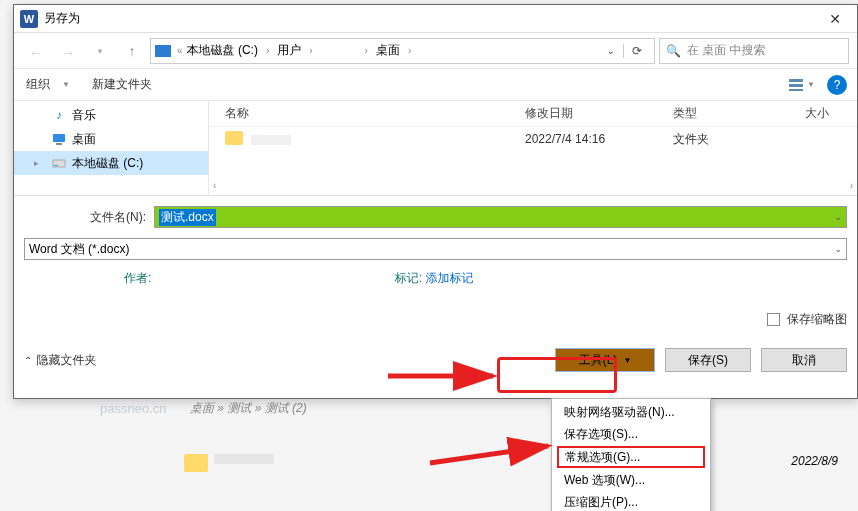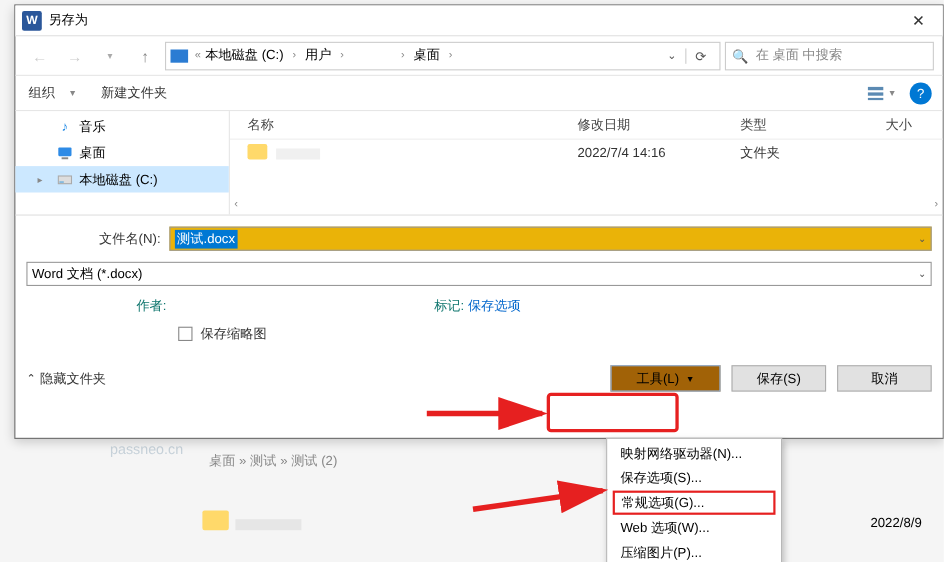--- a/index.html
+++ b/index.html
@@ -47,45 +47,45 @@
   .listrow { display:flex; height:24px; align-items:center;}
   .listrow .col { padding-left:16px; color:#333;}
   .listrow .folder-icon { width:18px; height:14px; background:#ffd96a; border-radius:2px; margin-right:8px; display:inline-block;}
   .listpane .chevL, .listpane .chevR { position:absolute; bottom:4px; font-size:10px; color:#888;}
   .chevL{left:4px;} .chevR{right:4px;}
   .bottom { border-top:1px solid #e0e0e0; padding:8px 10px 6px 10px;}
   .formrow { display:flex; align-items:center; height:26px; margin-bottom:6px; font-size:12px;}
   .formrow .lbl { width:130px; text-align:right; padding-right:8px; color:#333;}
   .combo { flex:1; height:22px; border:1px solid #999; display:flex; align-items:center; padding:0 4px; position:relative; font-size:12px;}
   .combo .tri { position:absolute; right:4px; font-size:9px; color:#555;}
-  .filename { background:#eab308;}
+  .filename { background:#84cc16;}
   .filename .sel { background:#0078d4; color:#fff; padding:0 2px;}
   .meta { display:flex; padding-left:100px; font-size:12px; color:#333; gap:40px; margin-top:8px;}
   .meta .mlabel{color:#0f766e;}
   .meta .addtag{color:#0066cc;}
   .meta .redact{display:inline-block; width:50px; height:12px; background:#fff;}
-  .thumbrow { padding-left:138px; margin-top:8px; font-size:12px; color:#333;}
+  .thumbrow { padding-left:138px; margin-top:24px; font-size:12px; color:#333;text-align:right;}
   .thumbrow .cb { width:13px; height:13px; border:1px solid #888; display:inline-block; vertical-align:middle; margin-right:4px;}
   .actionrow { display:flex; align-items:center; margin-top:20px; font-size:12px;}
   .actionrow .hide { display:flex; align-items:center; gap:4px; color:#333;}
   .actionrow .spacer{flex:1;}
   .btn { height:24px; min-width:86px; border:1px solid #adadad; background:#e1e1e1; display:flex; align-items:center; justify-content:center; font-size:12px; margin-left:10px; cursor:pointer;}
   .btn.tools { min-width:100px; background:#a16207; border-color:#91b5e4; position:relative;}
   .btn.tools .tri{font-size:8px; margin-left:6px;}
   .red-box { border:3px solid #e62020; border-radius:4px;}
   .tools-wrap { position:absolute; left:497px; top:357px; width:120px; height:36px; display:flex; align-items:center; justify-content:center;}
 
   
   .menu { position:absolute; left:551px; top:398px; width:160px; background:#fff; border:1px solid #b7b7b7; box-shadow:2px 3px 6px rgba(0,0,0,.25); font-size:12px; padding:2px;}
   .menu .mi { height:22px; display:flex; align-items:center; padding:0 10px; cursor:pointer;}
   .menu .mi.hl { border:2px solid #e62020; margin:1px 3px; padding:0 6px; height:22px;}
 
   
   .bg-list { position:absolute; left:100px; top:400px; right:0; font-size:12px; color:#000;}
-  .bg-row { display:flex; align-items:flex-end; height:28px; gap:6px;}
+  .bg-row { display:flex; align-items:flex-start; height:28px; gap:6px;font-style:italic;}
   .watermark { position:absolute; left:100px; top:401px; font-size:13px; color:#c7d2da;}
 
   
   .arrow { position:absolute; pointer-events:none;}
   .arrow svg { overflow:visible;}
 </style>
 </head>
 <body>
 
 <div class="watermark">passneo.cn</div>
@@ -207,21 +207,21 @@
       </div>
     </div>
     <div class="formrow">
       <div class="combo">
         <span>Word 文档 (*.docx)</span>
         <span class="tri">⌄</span>
       </div>
     </div>
     <div class="meta">
       <div><span class="mlabel">作者:</span> <span class="redact"></span></div>
-      <div style="margin-left:150px"><span class="mlabel">标记:</span> <span class="addtag">保存选项</span></div>
+      <div style="margin-left:150px"><span class="mlabel">标记:</span> <span class="addtag">添加标记</span></div>
     </div>
     <div class="thumbrow">
       <span class="cb"></span>
       <span>保存缩略图</span>
     </div>
     <div class="actionrow">
       <div class="hide">
         <span style="font-size:10px">⌃</span>
         <span>隐藏文件夹</span>
       </div>

